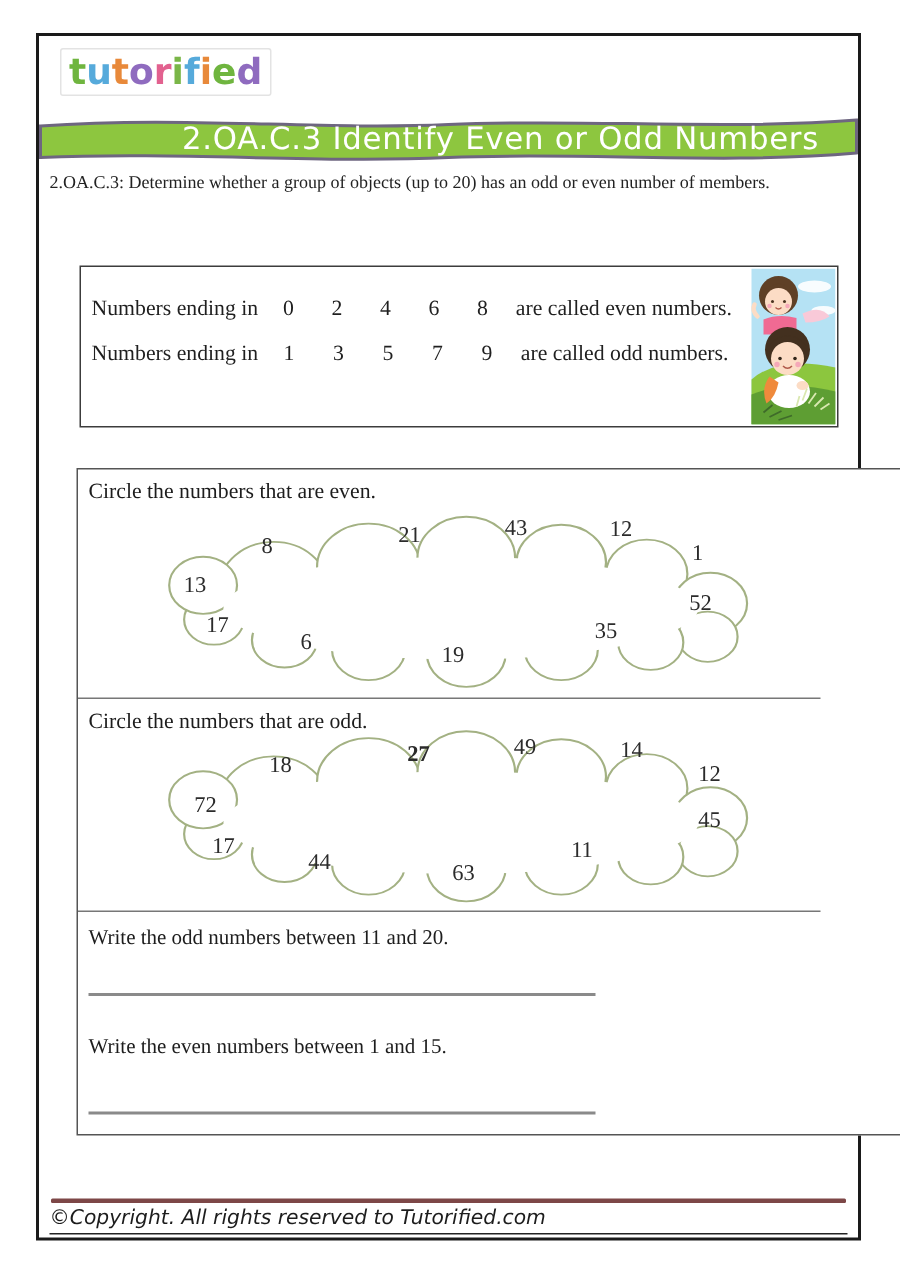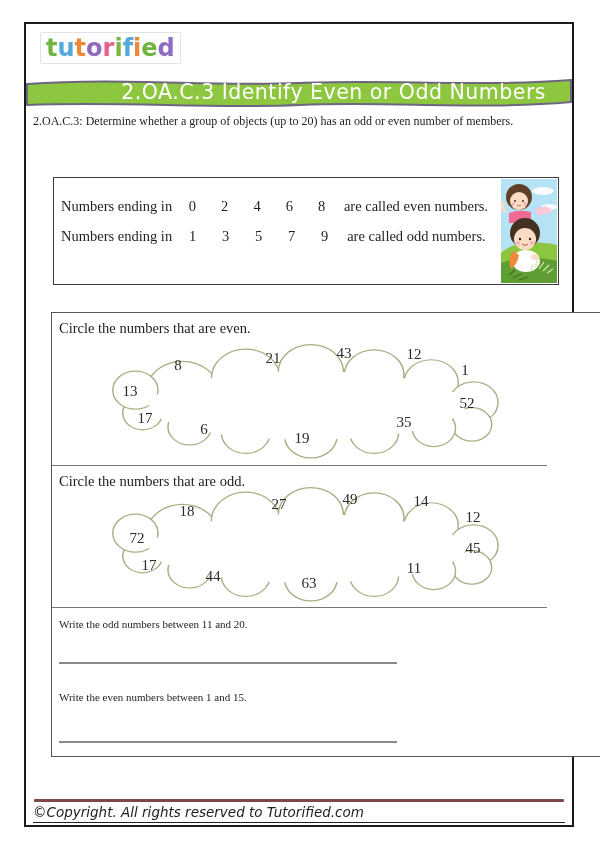--- a/index.html
+++ b/index.html
@@ -57,21 +57,21 @@
   .sec2 { top:153px; height:142px; border-bottom:1px solid #777; }
   .sec3 { top:295px; height:148px; }
   .prompt { position:absolute; left:7px; top:7px; font-size:14.5px; color:#1d1d1d; white-space:nowrap; }
   .cloud-svg { position:absolute; left:40px; width:416px; height:118px; }
   .sec1 .cloud-svg { top:30px; }
   .sec2 .cloud-svg { top:20px; }
   .cloud-num {
     position:absolute; transform:translate(-50%,-50%);
     font-size:15px; color:#2b2b2b; font-family:"Liberation Serif", serif;
   }
-  .write-prompt { position:absolute; left:7px; font-size:11px; color:#1d1d1d; white-space:nowrap; }
+  .write-prompt { position:absolute; left:7px; font-size:14px; color:#1d1d1d; white-space:nowrap; }
   .wp1 { top:10px; }
   .wp2 { top:83px; }
   .answer-line { position:absolute; left:7px; width:338px; border-bottom:2px solid #8a8a8a; }
   .al1 { top:54px; }
   .al2 { top:133px; }
 
   
   .footer { position:absolute; left:6px; right:6px; top:775px; }
   .footer-line { height:3px; background:var(--footer-line,#7d4747); margin:0 2px; border-radius:1px; }
   .footer-text {
@@ -204,30 +204,30 @@
             <circle cx="242" cy="122" r="29"></circle>
           <circle cx="170" cy="118" r="27"></circle>
             <circle cx="108" cy="110" r="24"></circle>
           <circle cx="56" cy="92" r="22"></circle>
             <circle cx="48" cy="62" r="25"></circle>
         </g>
         <ellipse cx="238" cy="82" rx="175" ry="45" fill="#ffffff" stroke="none"></ellipse>
       </svg>
       <div class="cloud-nums"></div>
     <span class="cloud-num" style="left: 135px; top: 45px;">18</span>
-        <span class="cloud-num" style="left: 227px; top: 38px;">27</span>
+        <span class="cloud-num" style="left: 227px; top: 38px; font-weight: bold;">27</span>
         <span class="cloud-num" style="left: 298px; top: 33px;">49</span>
         <span class="cloud-num" style="left: 369px; top: 35px;">14</span>
         <span class="cloud-num" style="left: 421px; top: 51px;">12</span>
         <span class="cloud-num" style="left: 85px; top: 72px;">72</span>
         <span class="cloud-num" style="left: 421px; top: 82px;">45</span>
         <span class="cloud-num" style="left: 97px; top: 99px;">17</span>
         <span class="cloud-num" style="left: 161px; top: 110px;">44</span>
         <span class="cloud-num" style="left: 257px; top: 117px;">63</span>
-        <span class="cloud-num" style="left: 362px; top: 102px;">11</span>
+        <span class="cloud-num" style="left: 336px; top: 102px;">11</span>
       </div>
 
     <div class="sec sec3">
       <div class="write-prompt wp1">Write the odd numbers between 11 and 20.</div>
       <div class="answer-line al1"></div>
       <div class="write-prompt wp2">Write the even numbers between 1 and 15.</div>
       <div class="answer-line al2"></div>
     </div>
   </div>
 

